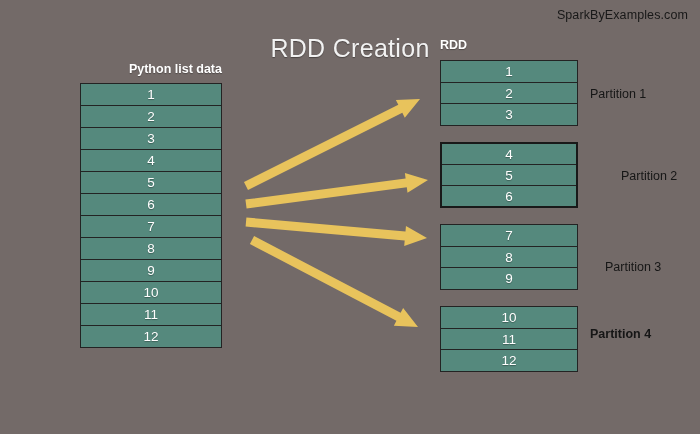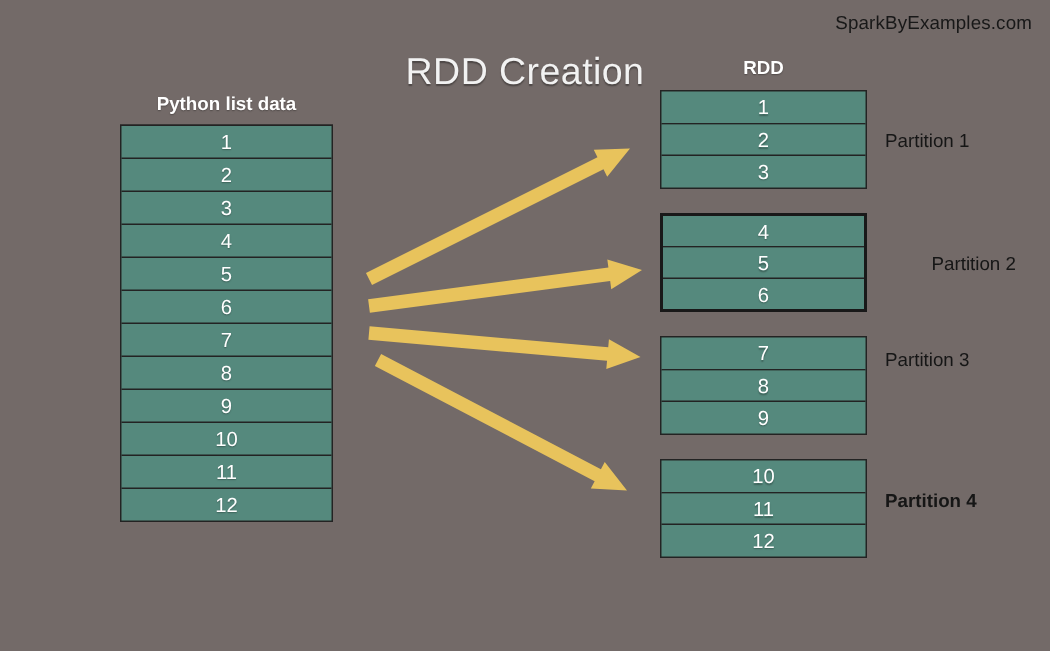--- a/index.html
+++ b/index.html
@@ -72,40 +72,39 @@
   .cell:last-child {
     border-bottom: none;
   }
 
   
   #list-header {
     position: absolute;
     left: 80px;
     top: 62px;
     width: 142px;
-    text-align: center;
+    text-align: right;
     font-size: 12.5px;
     font-weight: bold;
     color: #ffffff;
     text-shadow: 0 1px 1px rgba(0,0,0,0.3);
   }
   #python-list {
     left: 80px;
     top: 83px;
     width: 142px;
     height: 265px;
   }
 
   
   #rdd-header {
     position: absolute;
     left: 440px;
     top: 38px;
     width: 138px;
-    text-align: center;
     font-size: 12.5px;
     font-weight: bold;
     color: #ffffff;
     text-shadow: 0 1px 1px rgba(0,0,0,0.3);
   }
 
   
   .partition-tbl {
     left: 440px;
     width: 138px;
@@ -119,21 +118,21 @@
   .partition-label {
     position: absolute;
     left: 590px;
     font-size: 12.5px;
     color: #161616;
     white-space: nowrap;
     text-align: right;
   }
   #partition-label-0 { top: 87px; }
   #partition-label-1 { top: 169px; margin-left: 31px; }
-  #partition-label-2 { top: 233px; }
+  #partition-label-2 { top: 260px; margin-left: 15px; }
   #partition-label-3 { top: 327px; font-weight: bold; }
 
   
   #arrows {
     position: absolute;
     left: 0; top: 0;
     width: 700px;
     height: 434px;
     pointer-events: none;
   }

